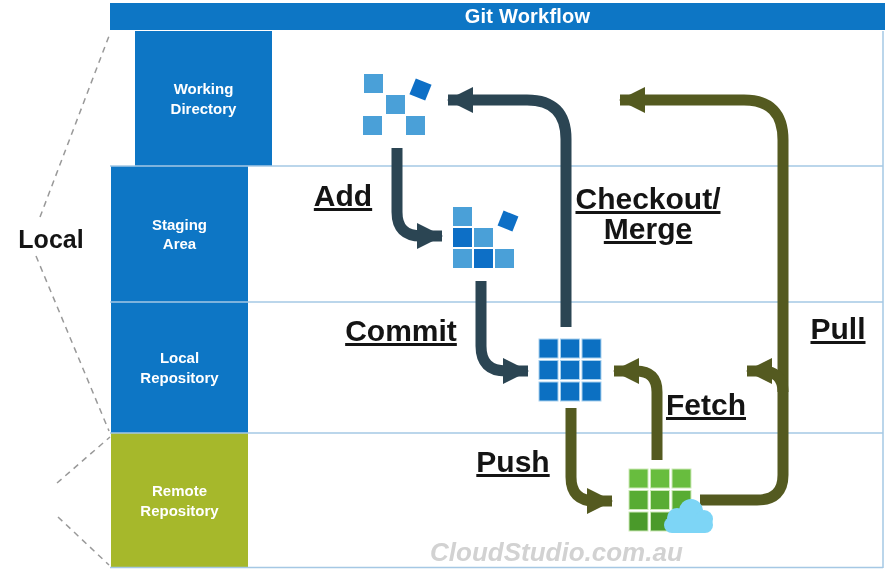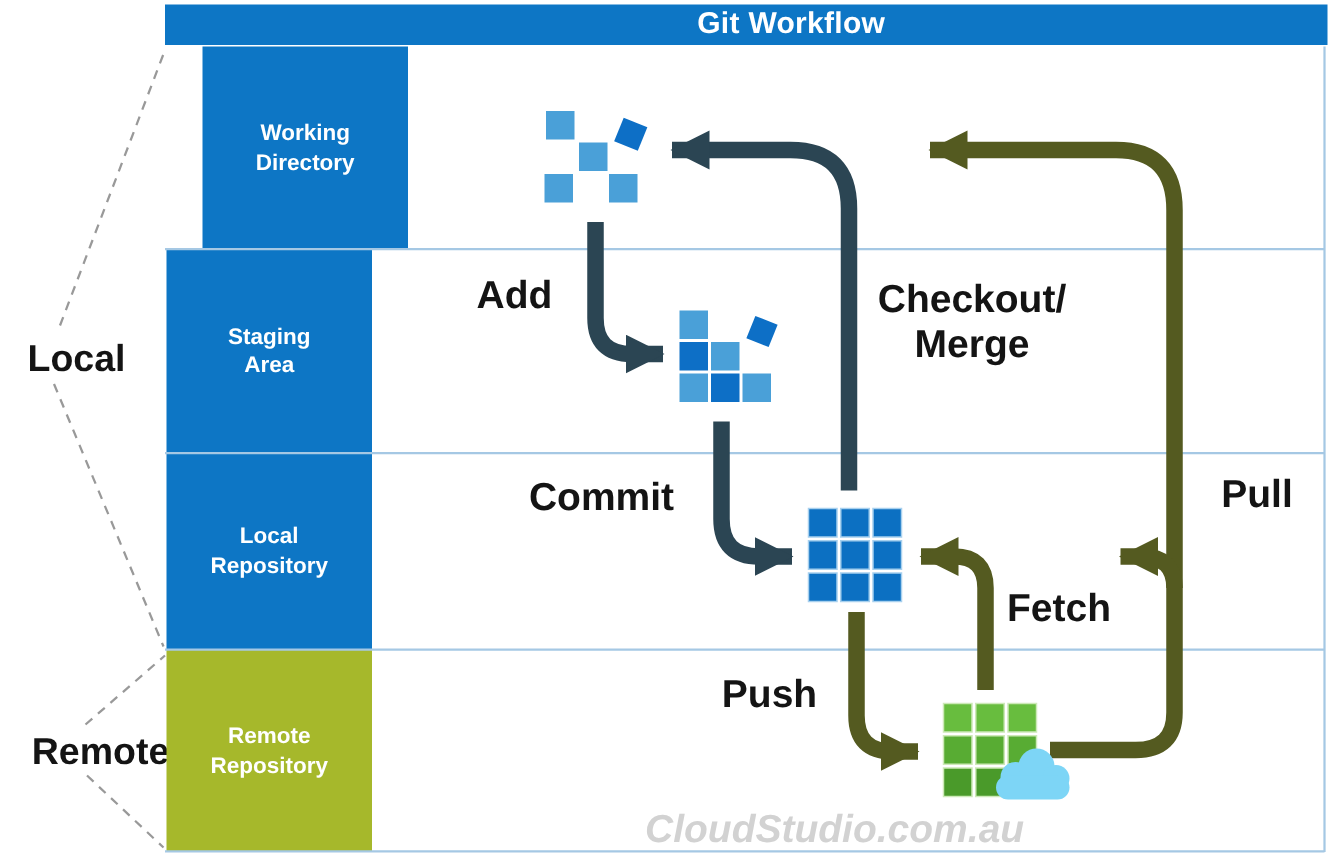--- a/index.html
+++ b/index.html
@@ -18,22 +18,22 @@
     display:flex;align-items:center;justify-content:center;text-align:center;
     color:#fff;font-weight:bold;font-size:15px;line-height:1.3;
     box-sizing:border-box;padding:0 24px;
   }
   .row-cell.green{background:var(--row_green);}
   .side-label{
     position:absolute;color:#141414;font-weight:bold;font-size:25px;
     text-align:center;line-height:30px;margin-left:16px;
   }
   .arrow-label{
-    position:absolute;color:#141414;font-weight:bold;font-size:26px;
-    text-align:center;line-height:30px;white-space:nowrap;
+    position:absolute;color:#141414;font-weight:bold;font-size:30px;
+    text-align:center;line-height:30px;white-space:nowrap;text-decoration:underline;
   }
   .watermark{
     position:absolute;left:430px;top:537px;width:240px;text-align:center;
     color:var(--watermark_gray);font-weight:bold;font-style:italic;font-size:26px;
   }
   svg.overlay{position:absolute;left:0;top:0;}
   .divider{stroke:var(--divider_blue);stroke-width:1.5;}
   .dash{stroke:var(--dashed_gray);stroke-width:1.5;stroke-dasharray:6 5;fill:none;}
   .arrow-navy{stroke:var(--local_arrow);stroke-width:11;fill:none;}
   .arrow-olive{stroke:var(--remote_arrow);stroke-width:11;fill:none;}
@@ -50,21 +50,20 @@
 </head>
 <body>
 
 <div class="canvas">
 
   <div class="title-bar">
     <span>Git Workflow</span>
   </div>
 
   <div class="side-label" style="left:0px;top:224px;width:70px;">Local</div>
-  <div class="side-label" style="left:0px;top:486px;width:102px;">Remote</div>
 
   <div class="row-cell" style="top:31px;height:135px;margin-left:24px;">Working Directory</div>
   <div class="row-cell" style="top:166px;height:136px;">Staging Area</div>
   <div class="row-cell" style="top:302px;height:131px;">Local Repository</div>
   <div class="row-cell green" style="top:433px;height:135px;">Remote Repository</div>
 
   <svg class="overlay" width="890" height="574" viewBox="0 0 890 574">
     <defs>
       <marker id="head-navy" markerUnits="userSpaceOnUse" markerWidth="30" markerHeight="28" refX="25" refY="13" orient="auto">
         <path d="M0,0 L26,13 L0,26 Z" class="fill-navy"></path>

